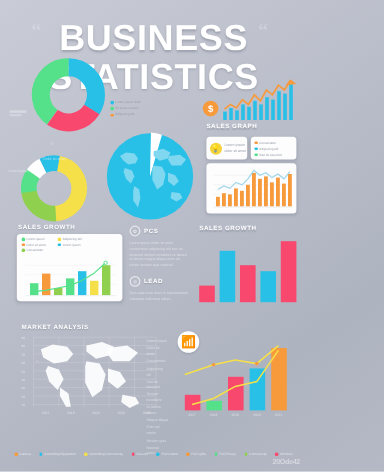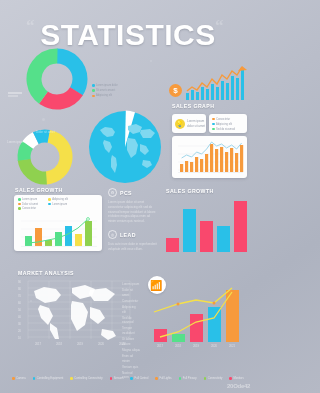--- a/index.html
+++ b/index.html
@@ -48,20 +48,21 @@
 <div class="poster">
 
   <div class="quote" style="left:26px;top:16px;font-size:17px;">“</div>
   <div class="quote" style="left:215px;top:16px;font-size:17px;">“</div>
   <div class="dot-bg" style="left:42px;top:118px;width:3px;height:3px;"></div>
   <div class="dot-bg" style="left:150px;top:60px;width:2px;height:2px;"></div>
   <div class="dot-bg" style="left:196px;top:250px;width:2px;height:2px;"></div>
   <div class="dot-bg" style="left:30px;top:300px;width:2px;height:2px;"></div>
 
   <div class="title">
+    <div class="l1">BUSINESS</div>
     <div class="l2">STATISTICS</div>
   </div>
 
   <svg style="position:absolute;left:26px;top:48px;" width="62" height="62" viewBox="0 0 62 62">
     <g transform="translate(31,31)">
       <circle r="23" fill="none" stroke="#29c0e8" stroke-width="15" stroke-dasharray="49.1 95.4" transform="rotate(-90)"></circle>
       <circle r="23" fill="none" stroke="#f9486d" stroke-width="15" stroke-dasharray="37.6 106.9" transform="rotate(-90) rotate(122)"></circle>
       <circle r="23" fill="none" stroke="#55e08a" stroke-width="15" stroke-dasharray="57.8 86.7" transform="rotate(-90) rotate(216)"></circle>
     </g>
   </svg>

